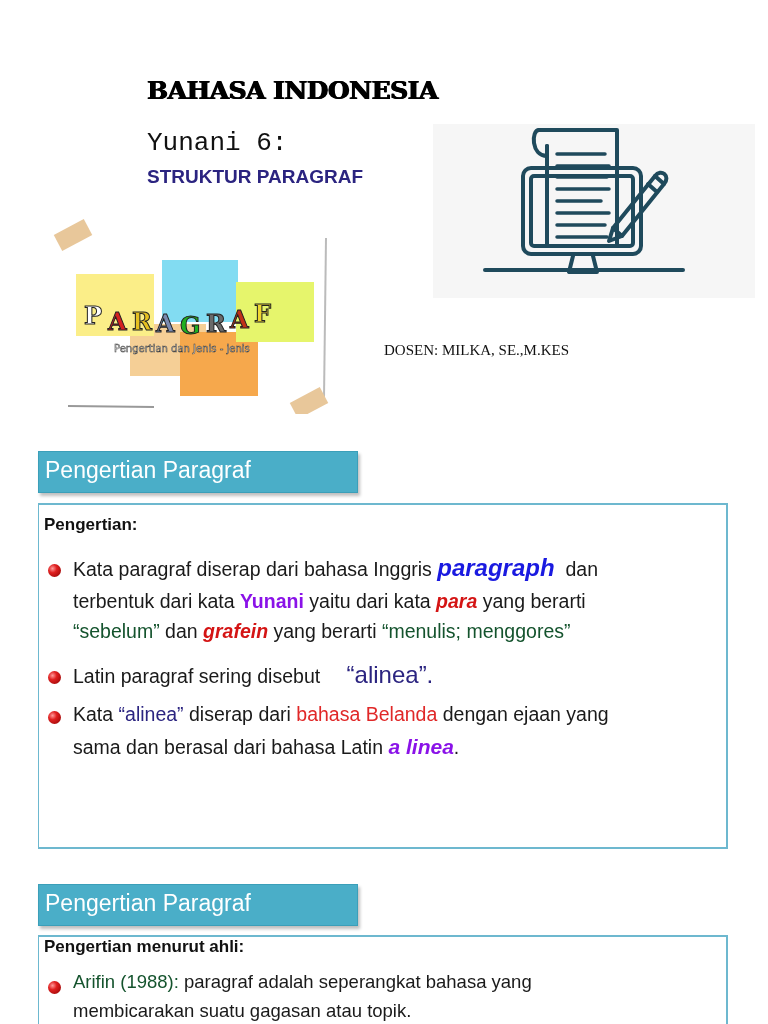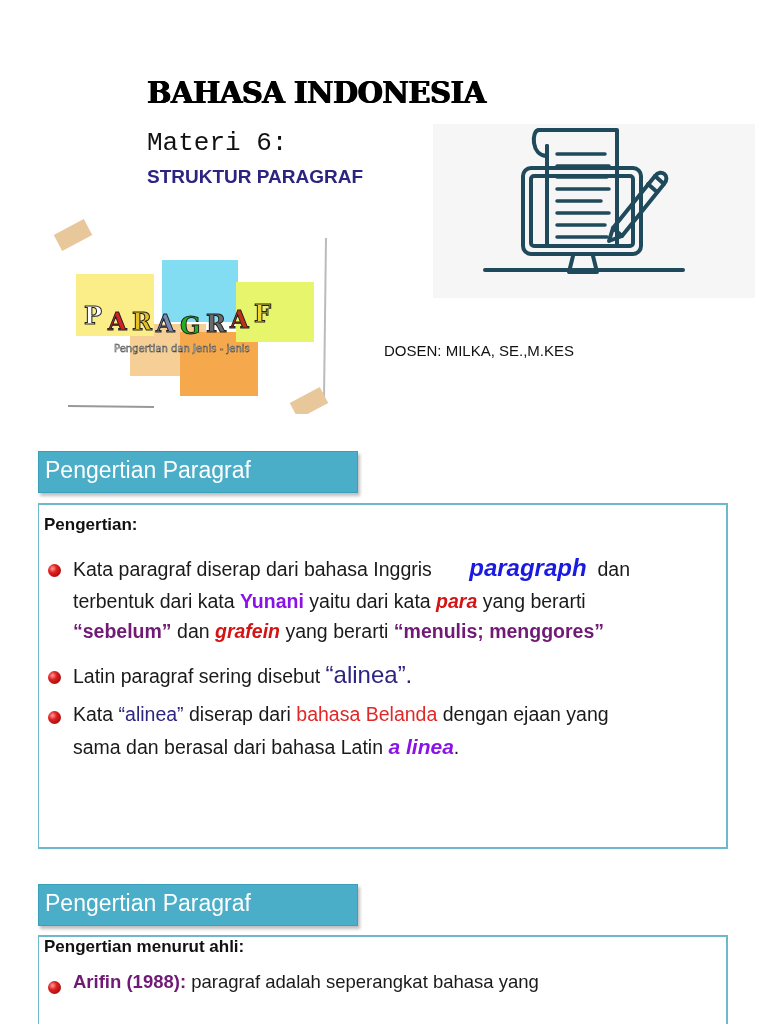--- a/index.html
+++ b/index.html
@@ -8,39 +8,39 @@
     background: #ffffff;
     font-family: "Liberation Sans", sans-serif;
     color: #111;
   }
   .abs { position: absolute; }
 
   
   .main-title {
     left: 147px; top: 76px;
     font-family: "DejaVu Serif", serif;
-    font-weight: 900; font-size: 29px; letter-spacing: -0.5px;
+    font-weight: 900; font-size: 25px; letter-spacing: -0.5px;
     color: #000;
     text-shadow: 0.6px 0 0 #000, -0.6px 0 0 #000;
     white-space: nowrap;
   }
   .subtitle {
     left: 147px; top: 128px;
     font-family: "Liberation Mono", monospace;
     font-size: 26px; color: #111; white-space: nowrap;
   }
   .subtitle2 {
     left: 147px; top: 166px;
     font-family: "Liberation Sans", sans-serif;
     font-weight: 700; font-size: 19px; color: #2b2480;
     white-space: nowrap;
   }
   .dosen {
     left: 384px; top: 342px;
-    font-family: Liberation Sans, sans-serif;
+    font-family: Liberation Serif, serif;
     font-size: 15px; color: #111; white-space: nowrap;
   }
 
   .monitor-img {
     left: 433px; top: 124px; width: 322px; height: 174px;
     background: #f6f6f6;
   }
 
   .paragraf-img {
     left: 34px; top: 214px; width: 300px; height: 200px;
@@ -71,33 +71,33 @@
     position: absolute; left: 5px; font-weight: 700; font-size: 17px; color: #111; white-space: nowrap;
   }
   .bullet-line {
     position: absolute; left: 34px; font-size: 19.5px; color: #1a1a1a; white-space: nowrap;
   }
   .bullet-dot {
     position: absolute; left: 9px; width: 13px; height: 13px; border-radius: 50%;
     background: radial-gradient(circle at 35% 35%, #ff9b9b 0%, #e02020 35%, #8a0000 100%);
   }
   .c-purple { color: #8a12e8; font-weight: 700; }
-  .c-blue-bi { color: #1a1ae0; font-weight: 700; font-style: italic; font-size: 24px; margin-left: 32px; }
+  .c-blue-bi { color: #1a1ae0; font-weight: 700; font-style: italic; font-size: 24px; }
   .c-red-bi { color: #d41414; font-weight: 700; font-style: italic; }
-  .c-cyan-b { color: #701a75; font-weight: 700; }
+  .c-cyan-b { color: #14532d; font-weight: 400; }
   .c-navy { color: #2b2480; }
-  .c-navy-big { color: #2b2480; font-size: 24px; }
+  .c-navy-big { color: #2b2480; font-size: 24px; margin-left: 21px; }
   .c-red { color: #e02828; }
   .c-violet-bi { color: #8a12e8; font-weight: 700; font-style: italic; font-size: 21px; }
 </style>
 </head>
 <body>
 
 <div class="abs main-title">BAHASA INDONESIA</div>
-<div class="abs subtitle">Materi 6:</div>
+<div class="abs subtitle">Yunani 6:</div>
 <div class="abs subtitle2">STRUKTUR PARAGRAF</div>
 
 <div class="abs monitor-img">
   <svg width="322" height="174" viewBox="0 0 322 174">
     <g fill="none" stroke="#1f4a5c" stroke-width="4" stroke-linejoin="round" stroke-linecap="round">
 
       <rect x="90" y="44" width="118" height="86" rx="8"></rect>
       <rect x="98" y="52" width="102" height="70" rx="3"></rect>
 
       <path d="M140 132 L136 148 L164 148 L160 132"></path>
@@ -191,13 +191,16 @@
 <div class="sec-header" style="top:884px;">
   <span>Pengertian Paragraf</span>
 </div>
 
 <div class="content-box" style="top:935px; height:100px;">
   <div class="box-label" style="top:0;text-align:center;">Pengertian menurut ahli:</div>
   <div class="bullet-dot" style="top:44px;"></div>
   <div class="bullet-line" style="top:34px; font-size:18.5px;">
     <span class="c-cyan-b">Arifin (1988):</span><span style="white-space:pre"> paragraf adalah seperangkat bahasa yang</span>
   </div>
+  <div class="bullet-line" style="top:63px; font-size:18.5px;">
+    <span>membicarakan suatu gagasan atau topik.</span>
+  </div>
 </div>
 
 </body></html>

